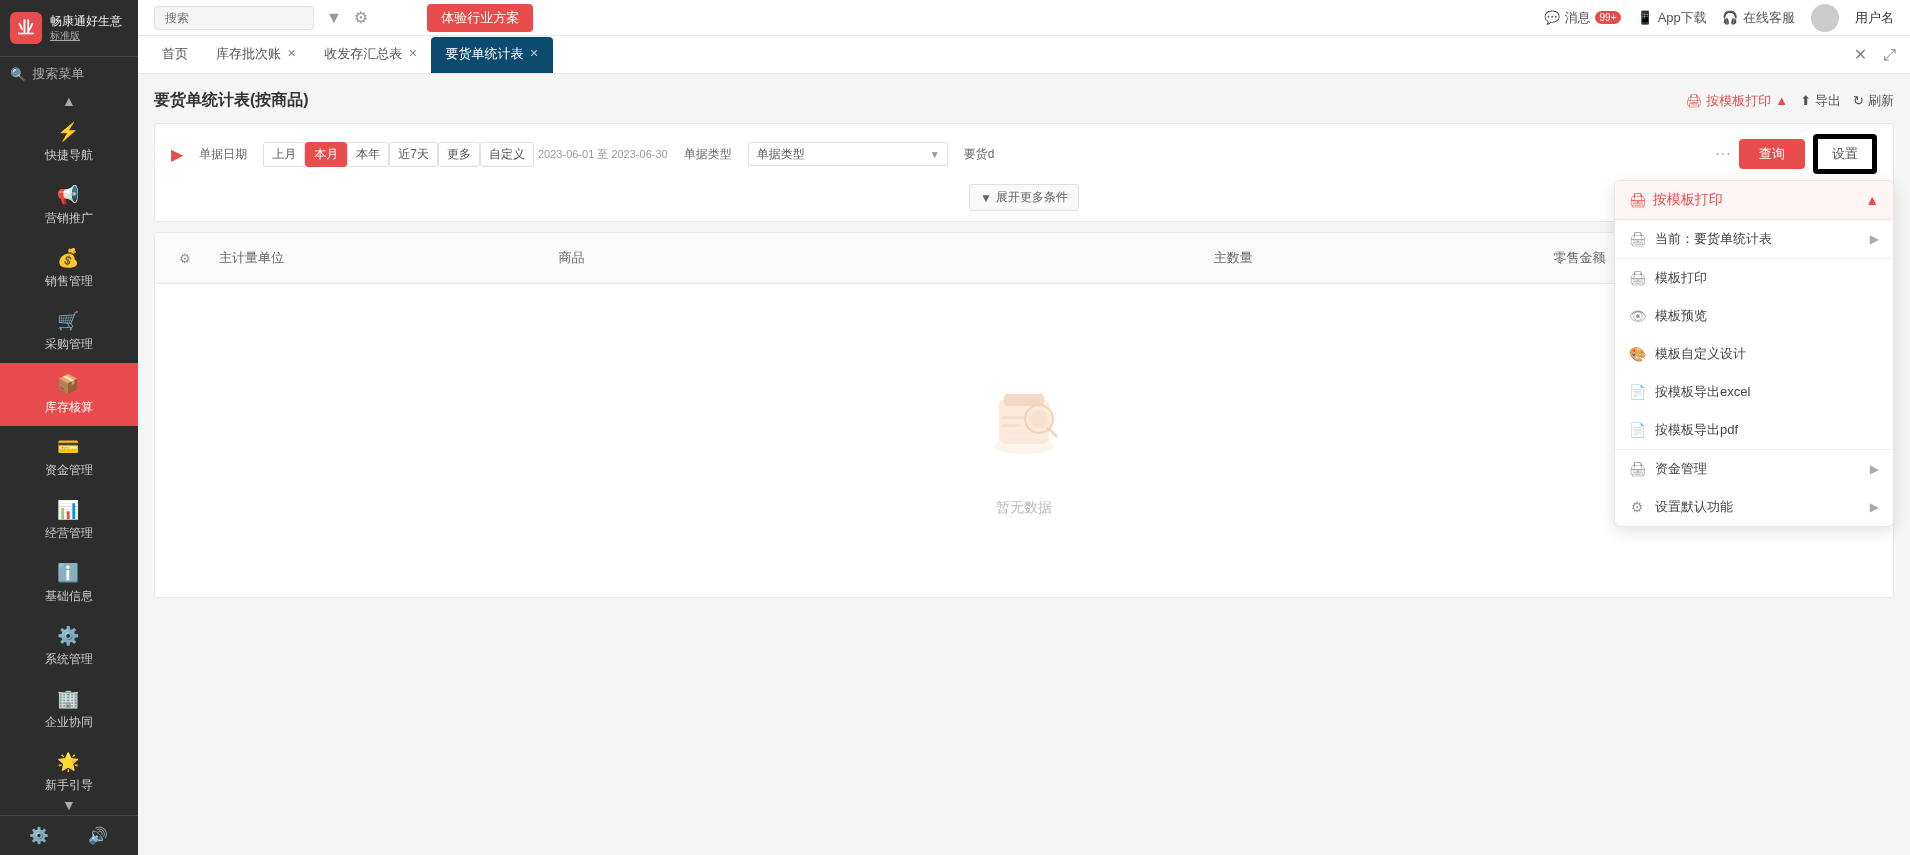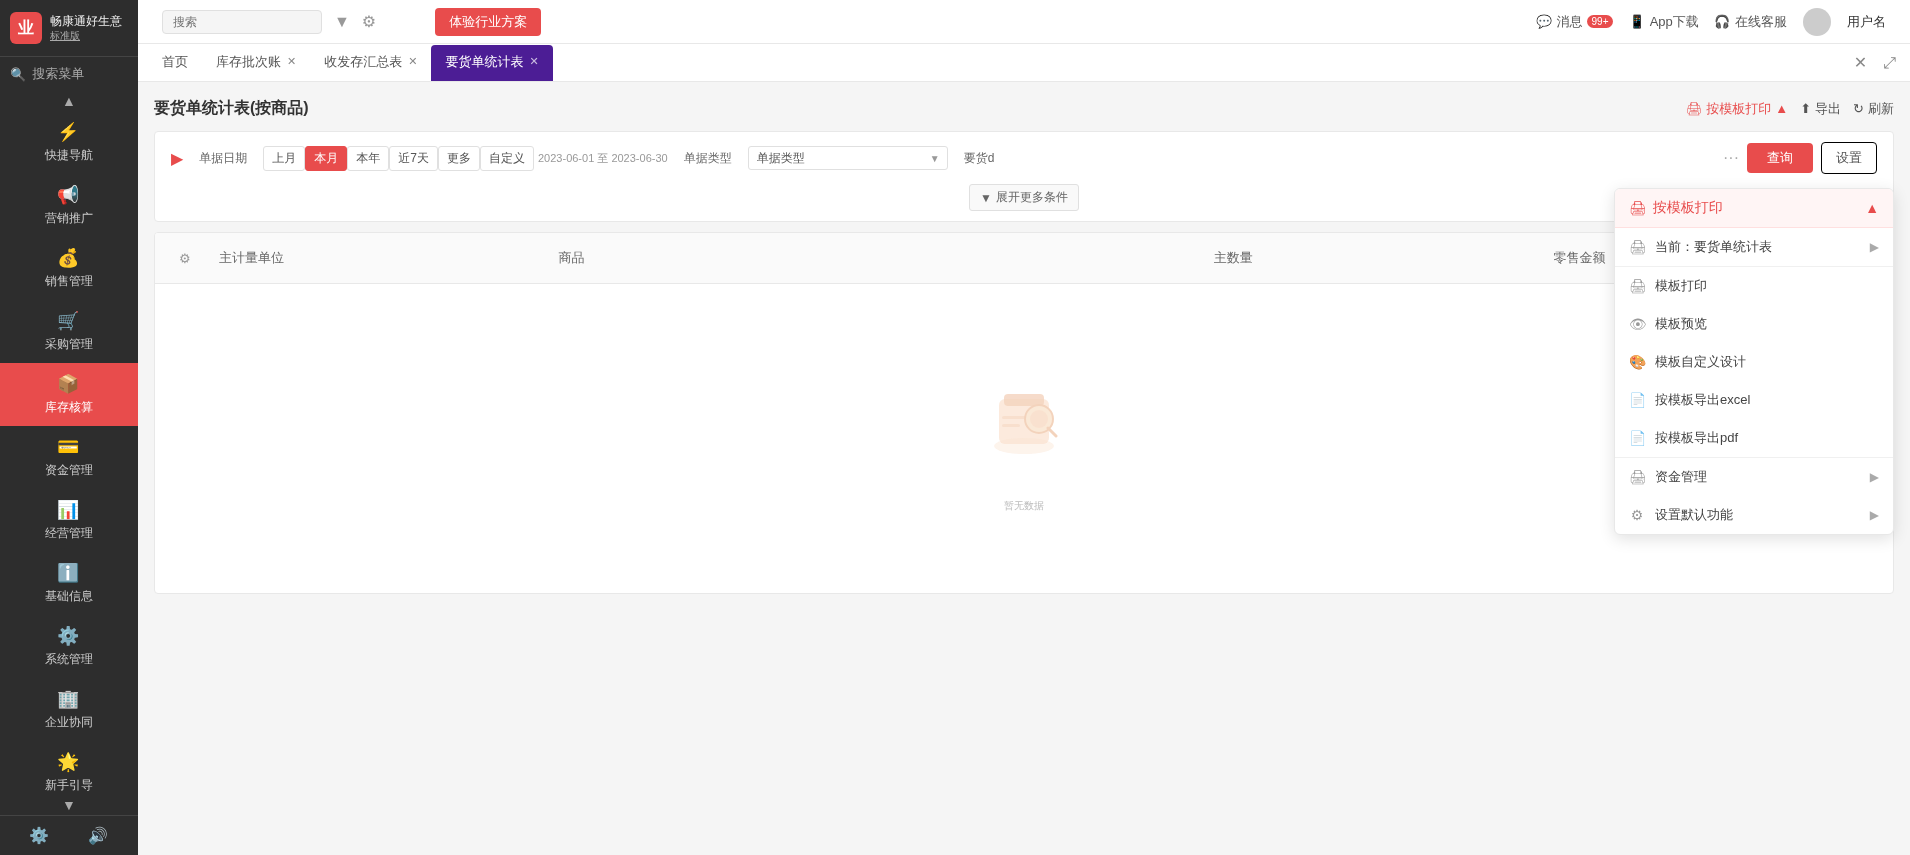--- a/index.html
+++ b/index.html
@@ -85,22 +85,22 @@
       flex: 1;
       display: flex;
       flex-direction: column;
       overflow: hidden;
     }
 
     
     .topbar {
       background: #fff;
       border-bottom: 1px solid #e8e8e8;
-      padding: 0 24px;
-      height: 44px;
+      padding: 0 16px;
+      height: 36px;
       display: flex;
       align-items: center;
       gap: 12px;
       flex-shrink: 0;
     }
     .topbar-search {
       background: #f5f5f5;
       border: 1px solid #e0e0e0;
       border-radius: 4px;
       padding: 4px 10px;
@@ -140,21 +140,21 @@
       font-size: 13px;
       color: #555;
       cursor: pointer;
       display: flex;
       align-items: center;
       gap: 6px;
       white-space: nowrap;
       border-bottom: 2px solid transparent;
     }
     .tab.active {
-      background: #4c1d95;
+      background: #0c4a6e;
       color: white;
       border-radius: 4px 4px 0 0;
     }
     .tab-close { font-size: 11px; opacity: 0.7; }
     .tab-controls { margin-left: auto; display: flex; gap: 8px; }
     .tab-ctrl-btn { background: none; border: none; cursor: pointer; font-size: 16px; color: #888; padding: 4px; }
 
     
     .page-content {
       flex: 1;
@@ -239,21 +239,21 @@
       color: white;
       border: none;
       border-radius: 4px;
       padding: 6px 20px;
       font-size: 13px;
       cursor: pointer;
     }
     .settings-btn {
       background: #fff;
       color: #555;
-      border: 1px solid #000000;
+      border: 5px solid #000000;
       border-radius: 4px;
       padding: 6px 14px;
       font-size: 13px;
       cursor: pointer;
     }
 
     
     .data-table {
       background: #fff;
       border: 1px solid #e8e8e8;
@@ -285,21 +285,21 @@
       align-items: center;
       justify-content: center;
       padding: 80px 0;
       color: #999;
     }
     .empty-icon {
       font-size: 80px;
       margin-bottom: 16px;
       opacity: 0.5;
     }
-    .empty-text { font-size: 10px; color: #bbb; }
+    .empty-text { font-size: 14px; color: #bbb; }
 
     
     .dropdown-menu {
       position: absolute;
       top: 106px;
       right: 16px;
       background: #fff;
       border: 1px solid #e8e8e8;
       border-radius: 6px;
       box-shadow: 0 4px 16px rgba(0,0,0,0.12);

